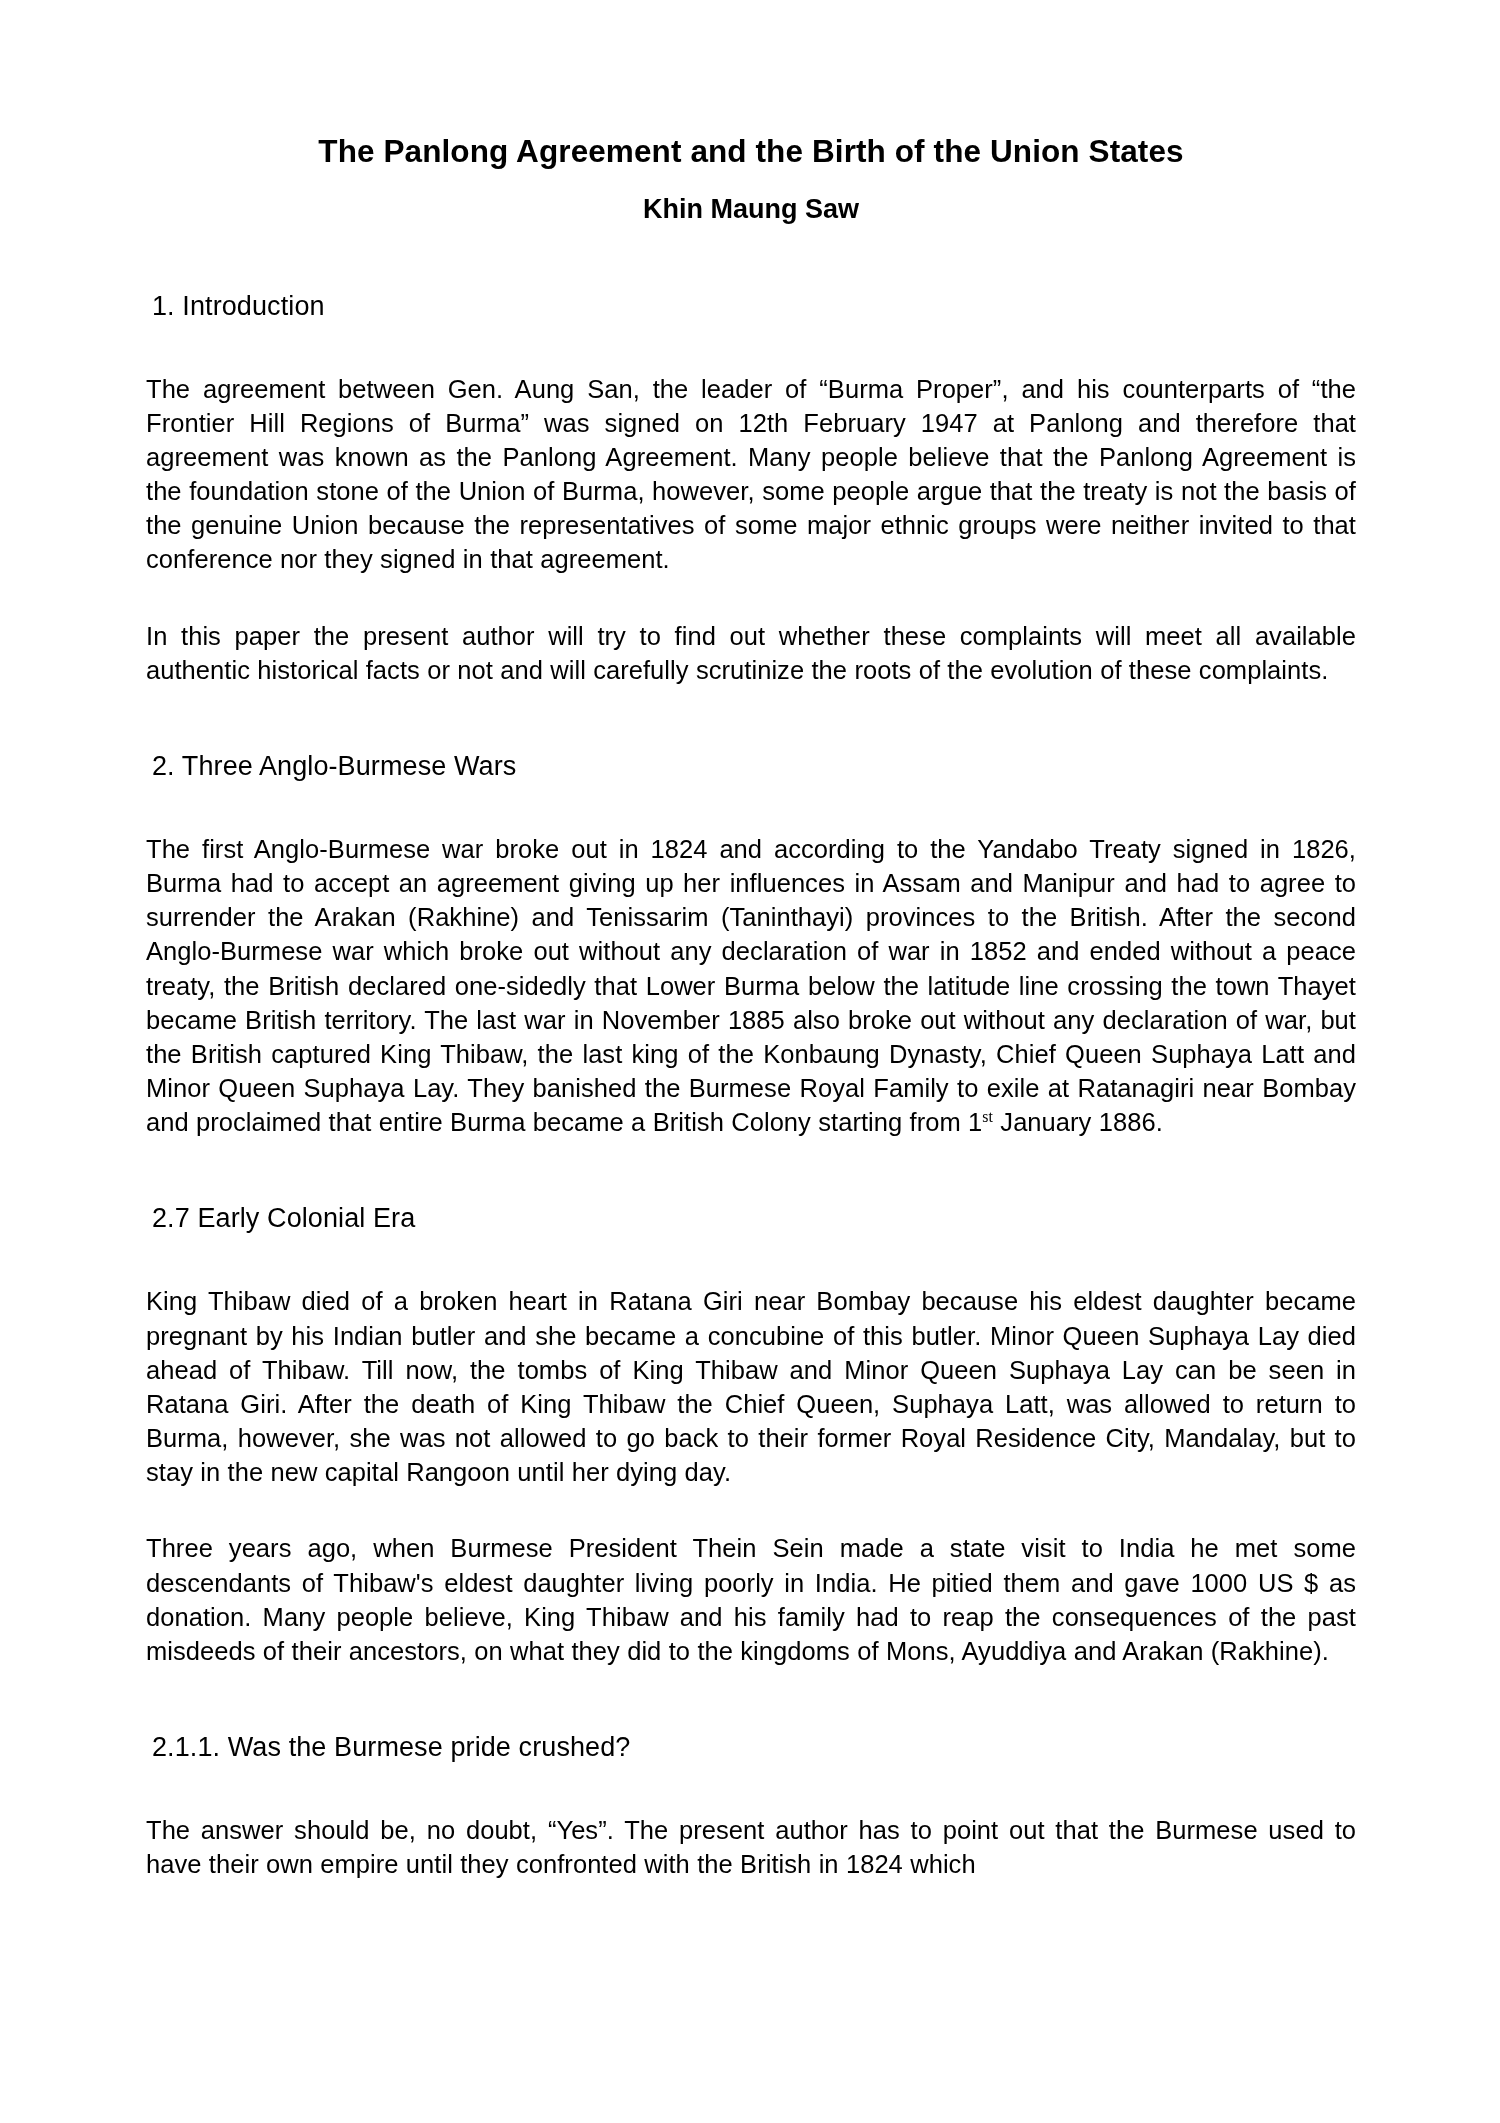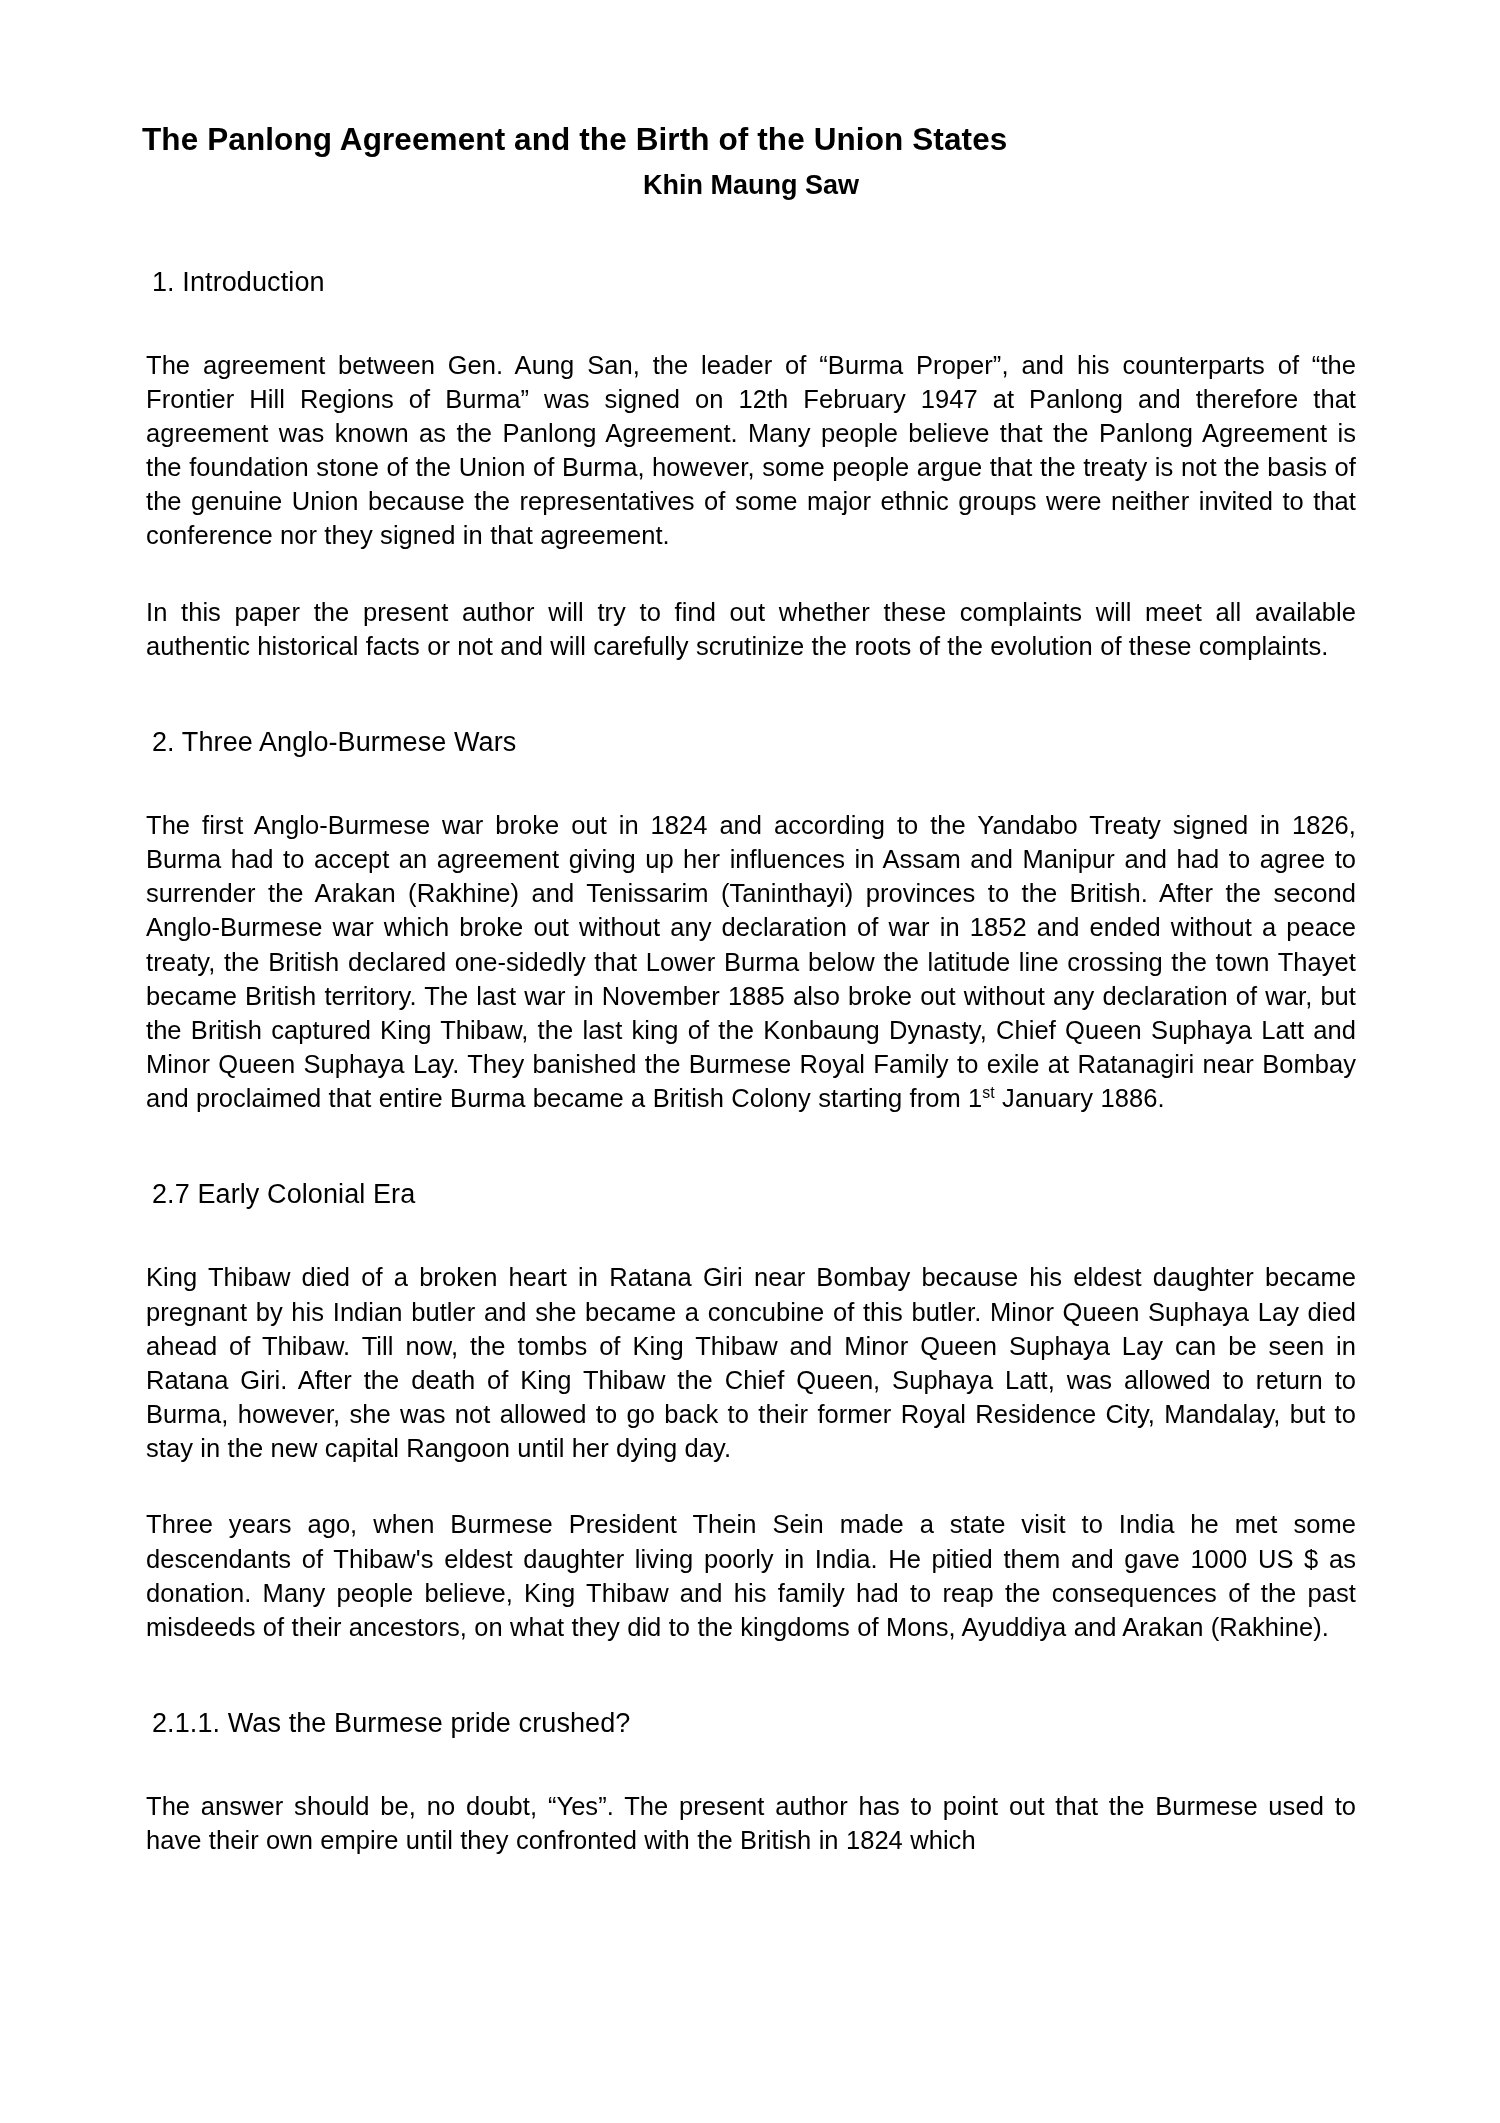--- a/index.html
+++ b/index.html
@@ -21,22 +21,23 @@
   }
   .content {
     position: absolute;
     left: 138px;
     top: 0;
     width: 1226px;
   }
   .doc-title {
     font-size: 31.5px;
     font-weight: bold;
+    text-align: center;
     line-height: 1.24;
-    margin: 4px;
+    margin: 16px;
     padding-top: 116px;
     letter-spacing: 0.1px;
   }
   .doc-author {
     font-size: 27px;
     font-weight: bold;
     text-align: center;
     line-height: 1.24;
     margin: 0;
     padding-top: 6px;
@@ -56,20 +57,21 @@
     padding-top: 34px;
     text-align: justify;
     text-justify: inter-word;
     letter-spacing: 0.05px;
     word-spacing: 0.2px;
   }
   p.body-text sup {
     font-size: 0.62em;
     vertical-align: super;
     line-height: 0;
+    font-family: Liberation Serif, serif;
   }
 </style>
 </head>
 <body>
 
 <div class="page">
   <div class="content">
 
     <h1 class="doc-title">The Panlong Agreement and the Birth of the Union States</h1>
 

